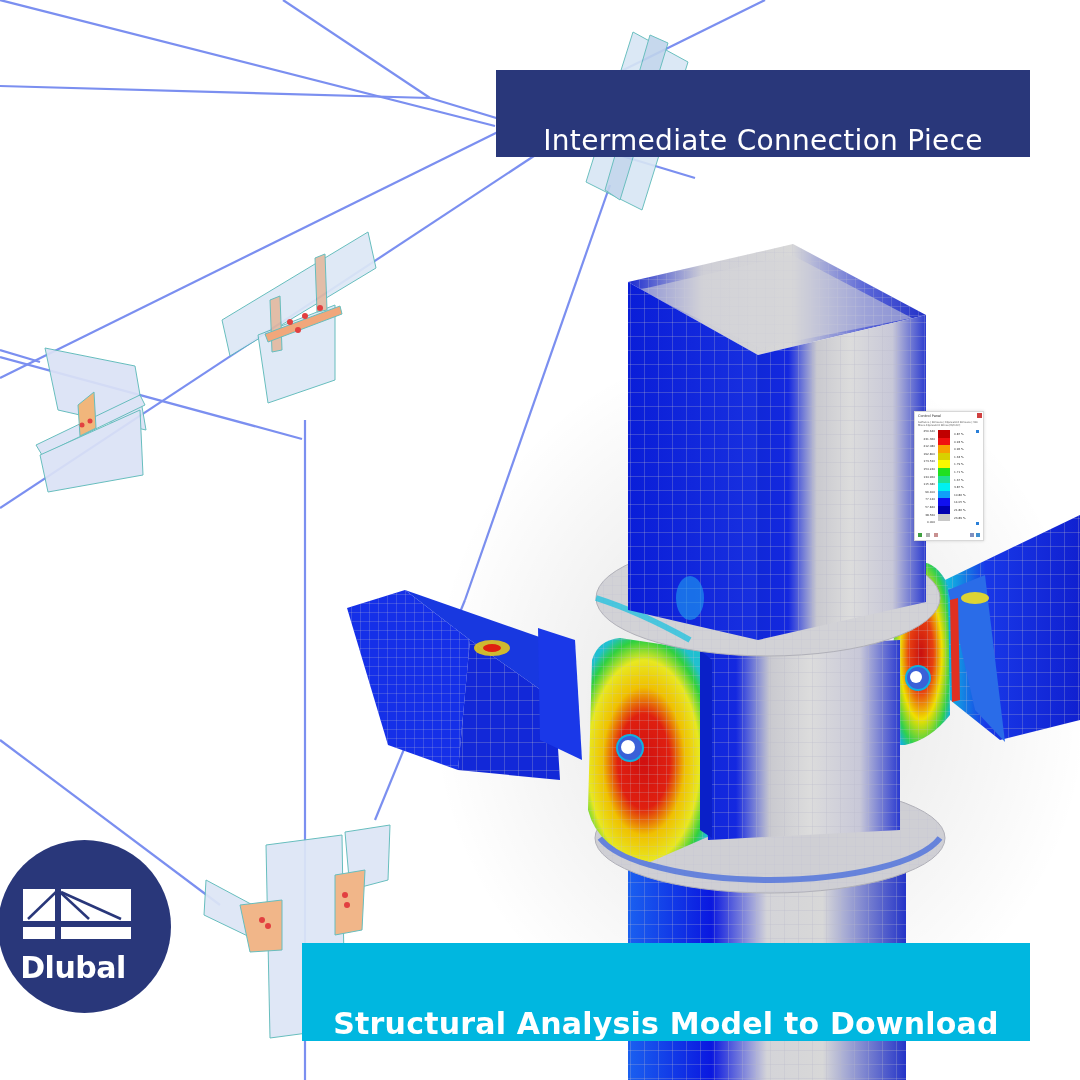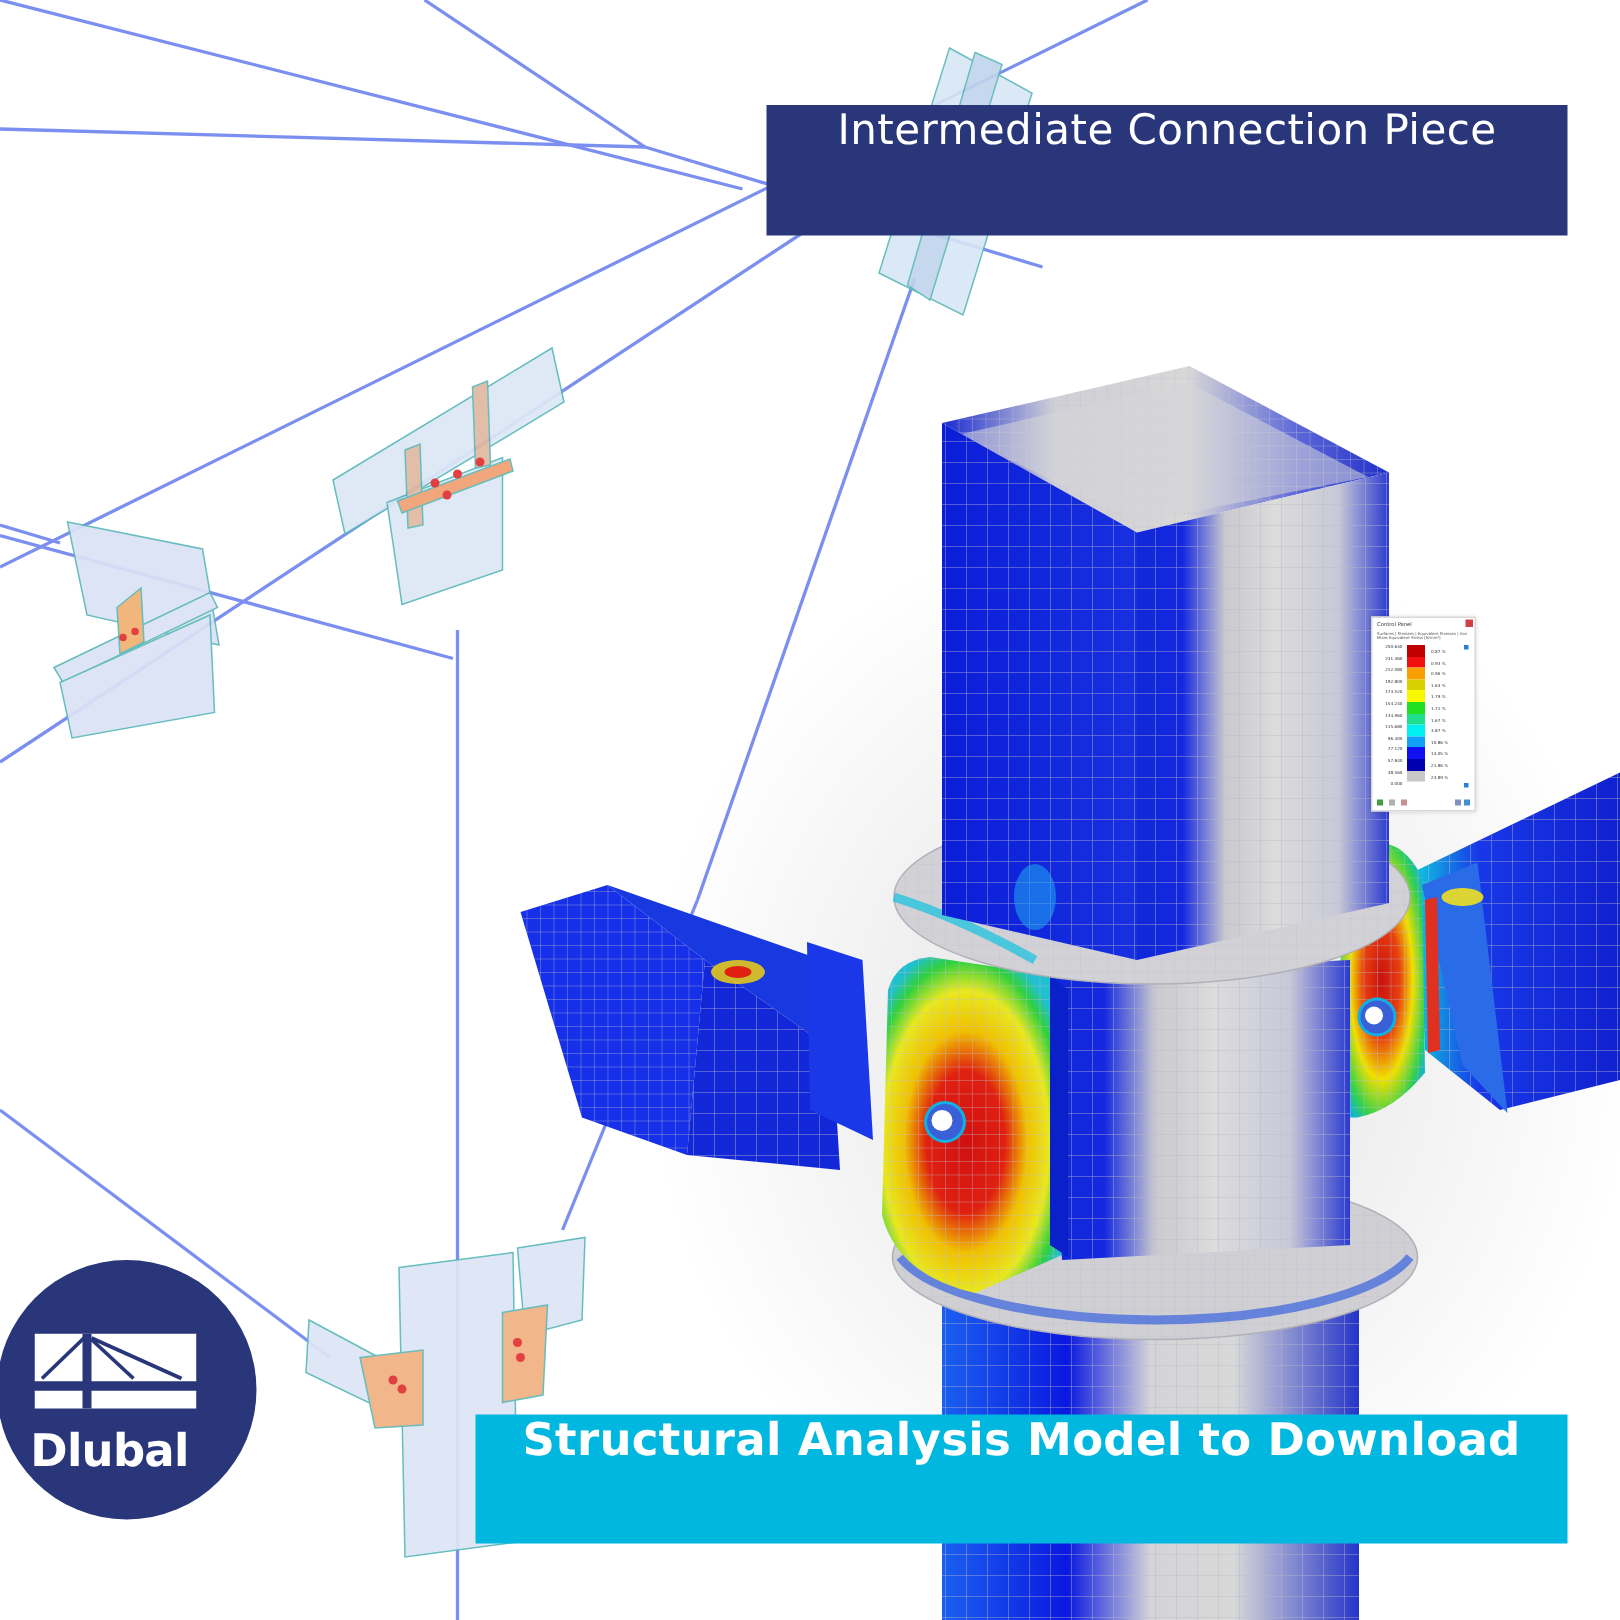--- a/index.html
+++ b/index.html
@@ -4,32 +4,31 @@
   <style>
     * { box-sizing: border-box; margin: 0; padding: 0; }
     html, body { width: 1080px; height: 1080px; overflow: hidden; background: #ffffff; }
     body { position: relative; font-family: "DejaVu Sans", "Liberation Sans", sans-serif; }
 
     #scene { position: absolute; left: 0; top: 0; width: 1080px; height: 1080px; }
 
     .banner {
       position: absolute;
       color: #ffffff;
-      display: flex; align-items: flex-start; justify-content: center;
+      display: flex; align-items: flex-end; justify-content: center;
       font-family: "DejaVu Sans", sans-serif;
       white-space: nowrap;
-      margin-left: 15px;
     }
     .banner-top {
       left: 496px; top: 70px; width: 534px; height: 87px;
       background: #29377a;
       font-size: 28px; font-weight: normal; letter-spacing: 0.3px;
     }
     .banner-bottom {
-      left: 302px; top: 943px; width: 728px; height: 86px;
+      left: 302px; top: 943px; width: 728px; height: 98px;
       background: #00b7e0;
       font-size: 30px; font-weight: bold; letter-spacing: 0.2px;
     }
 
     .logo {
       position: absolute; left: -2px; top: 840px; width: 173px; height: 173px;
       border-radius: 50%;
       background: #29377a;
     }
     .logo svg { position: absolute; left: 25px; top: 49px; }

